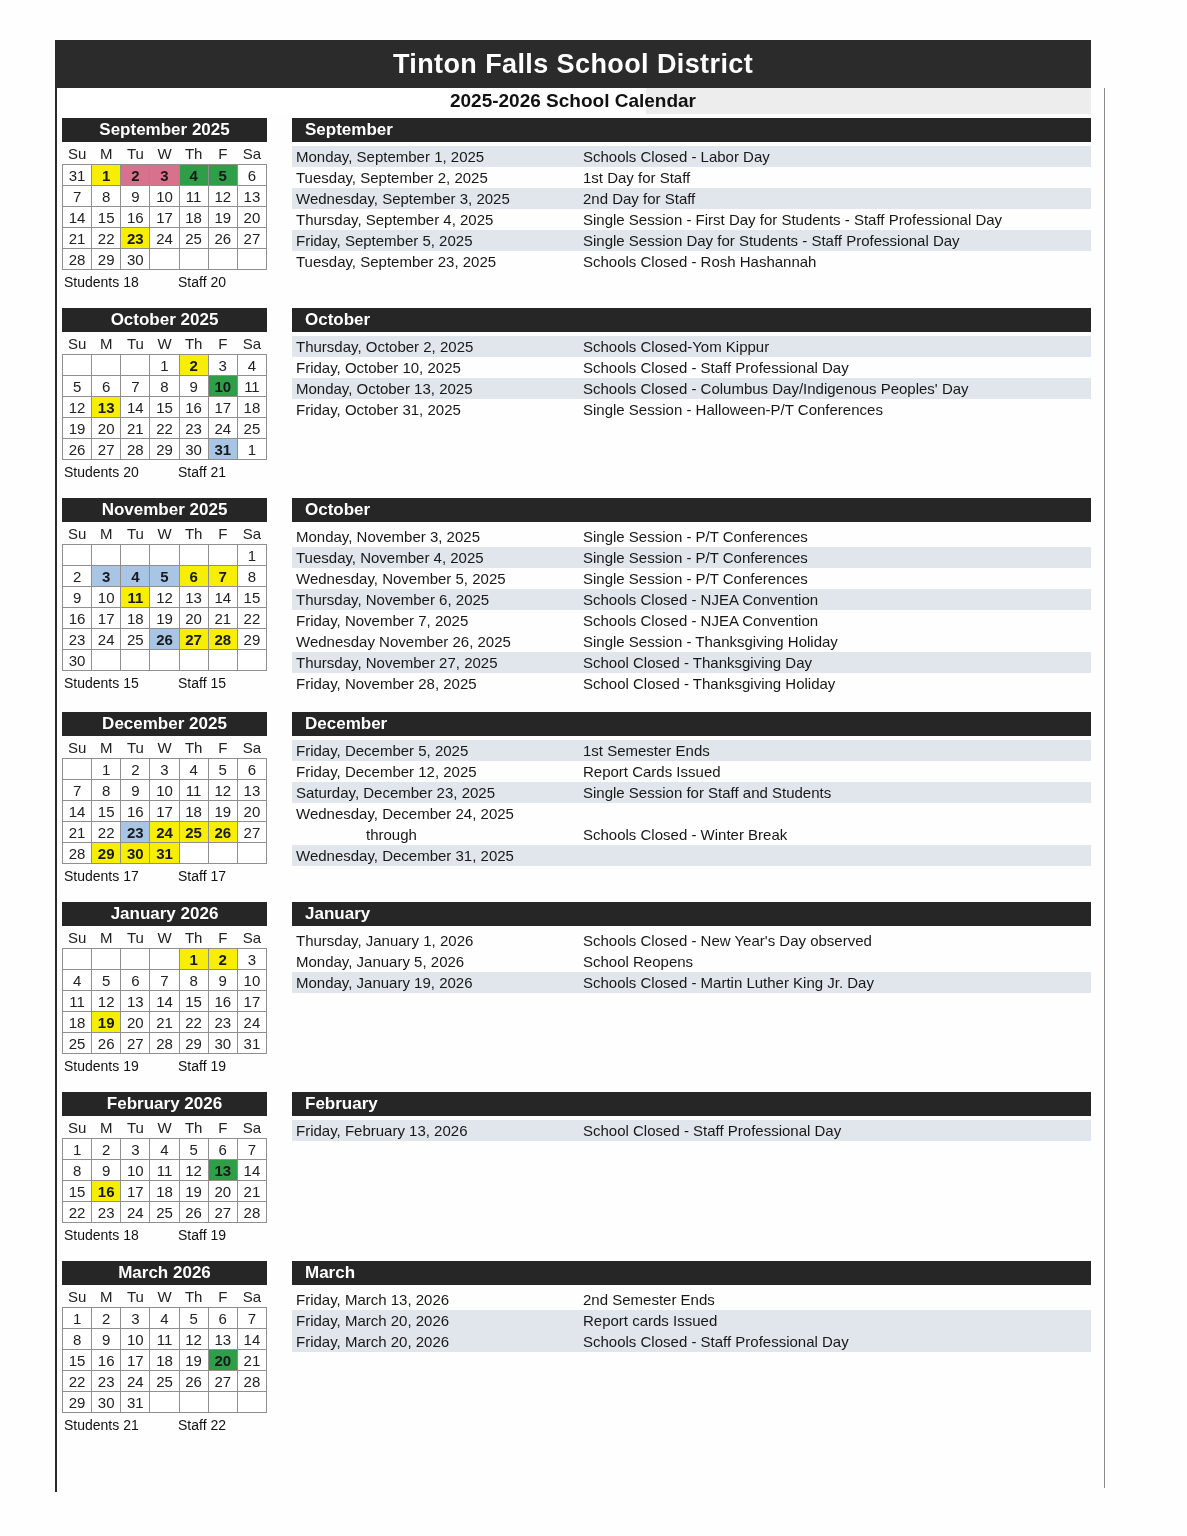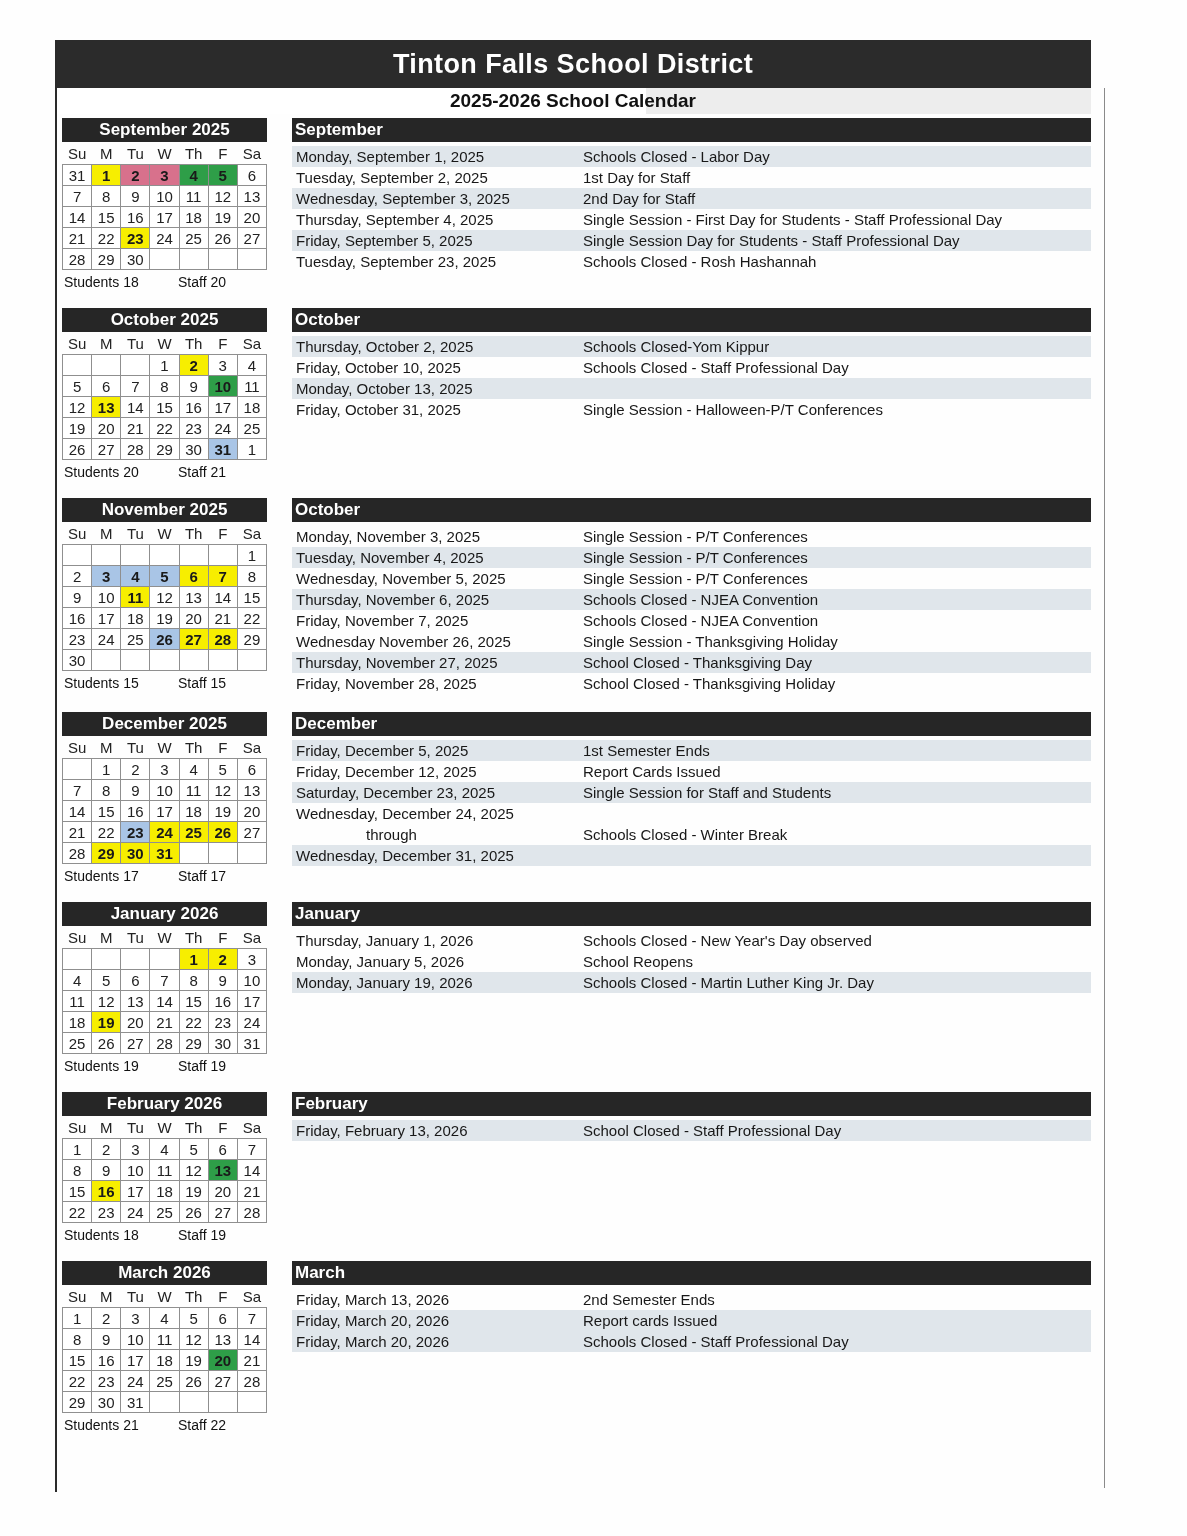--- a/index.html
+++ b/index.html
@@ -40,21 +40,21 @@
     padding:0; background:#fff; color:#222;
   }
   table.cal tbody td.hl { font-weight:bold; color:#1a1a1a; }
   .counts { display:flex; font-size:14px; margin-top:4px; padding-left:2px; color:#111; }
   .counts span:first-child { width:114px; }
 
   
   .events { flex:1; min-width:0; }
   .events-title {
     background:#262626; color:#fff; font-weight:bold; font-size:17px;
-    height:24px; line-height:24px; padding-left:3px;
+    height:24px; line-height:24px; padding-left:13px;
   }
   .event-rows { margin-top:4px; }
   .event-row { display:flex; height:21px; line-height:21px; font-size:15px; color:#181818; }
   .event-row.shaded { background:#e0e6eb; }
   .event-date { width:287px; flex:none; padding-left:4px; white-space:nowrap; }
   .event-date.center { text-indent:70px; }
   .event-desc { flex:1; white-space:nowrap; }
 </style>
 </head>
 <body>
@@ -242,20 +242,21 @@
               <div class="event-row shaded">
                 <div class="event-date">Thursday, October 2, 2025</div>
                 <div class="event-desc">Schools Closed-Yom Kippur</div>
               </div>
               <div class="event-row">
                 <div class="event-date">Friday, October 10, 2025</div>
                 <div class="event-desc">Schools Closed - Staff Professional Day</div>
               </div>
               <div class="event-row shaded">
                 <div class="event-date">Monday, October 13, 2025</div>
+                <div class="event-desc">Schools Closed - Columbus Day/Indigenous Peoples' Day</div>
               </div>
               <div class="event-row">
                 <div class="event-date">Friday, October  31, 2025</div>
                 <div class="event-desc">Single Session - Halloween-P/T Conferences</div>
               </div>
             </div>
     </div>
   </section>
 
   <section class="month">

